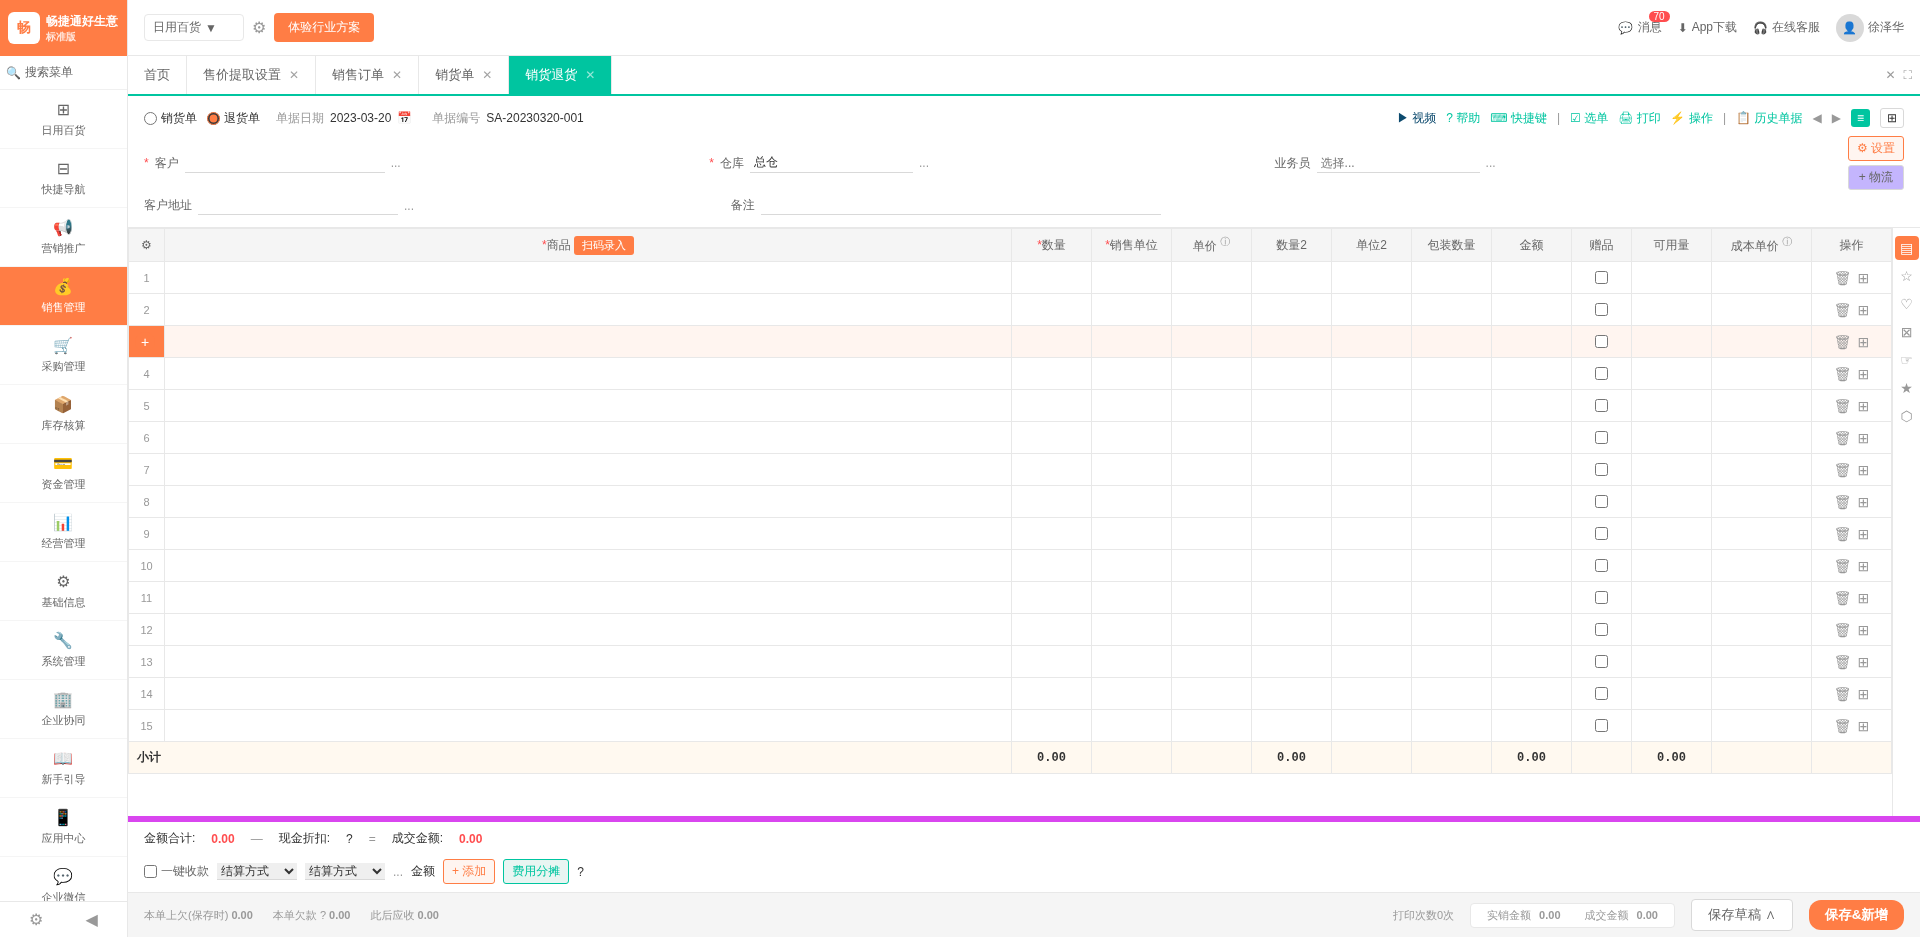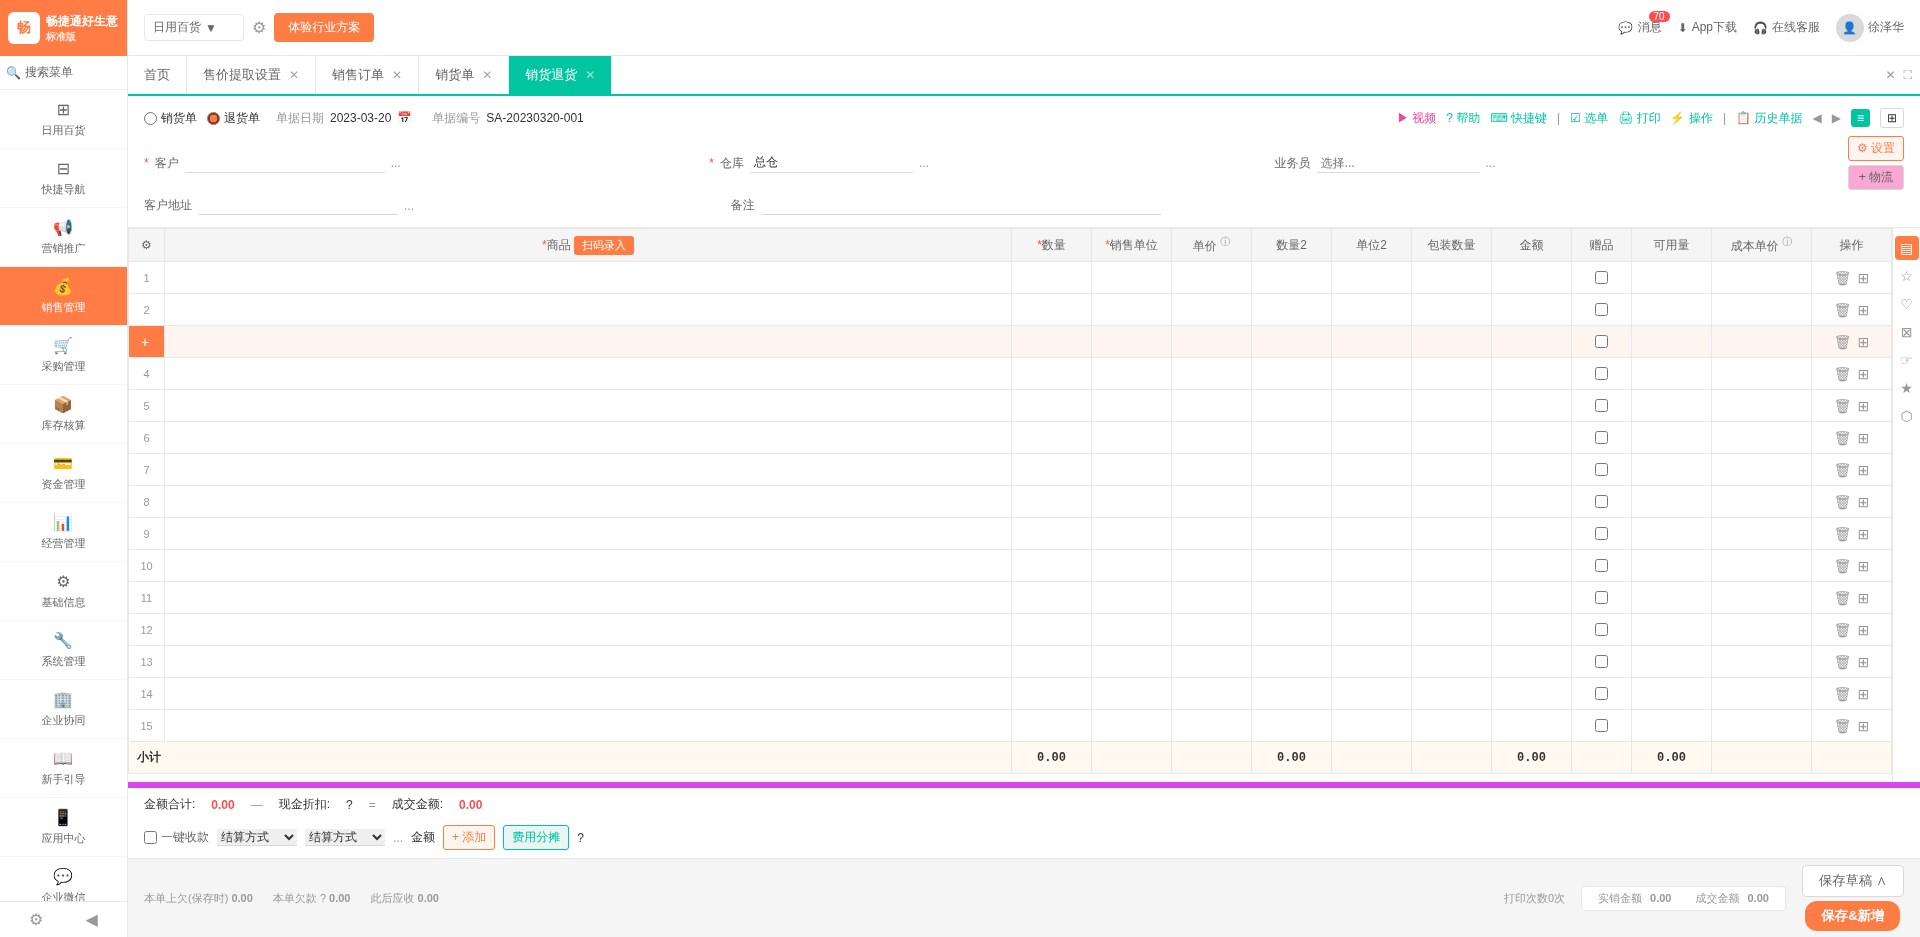--- a/index.html
+++ b/index.html
@@ -45,21 +45,21 @@
     
     .form-area { background: #fff; padding: 12px 16px; border-bottom: 1px solid #e8e8e8; }
     .radio-group { display: flex; align-items: center; gap: 10px; }
     .radio-item { display: flex; align-items: center; gap: 4px; cursor: pointer; }
     .radio-item input[type="radio"] { accent-color: #ff7d45; }
     .doc-info { display: flex; align-items: center; gap: 20px; }
     .doc-field { display: flex; align-items: center; gap: 6px; color: #666; }
     .doc-field .label { color: #999; }
     .doc-field .value { color: #333; }
     .field-input { border: none; border-bottom: 1px solid #d9d9d9; padding: 2px 4px; min-width: 160px; color: #333; font-size: 12px; outline: none; }
-    .side-btn { background: #f9a8d4; border: 1px solid #d9d9d9; border-radius: 3px; padding: 3px 8px; cursor: pointer; font-size: 12px; color: #666; }
+    .side-btn { background: #c4b5fd; border: 1px solid #d9d9d9; border-radius: 3px; padding: 3px 8px; cursor: pointer; font-size: 12px; color: #666; }
     .side-btn.orange { background: #fff5f0; border-color: #ff7d45; color: #ff7d45; }
 
     
     .table-container { flex: 1; overflow: auto; background: #fff; margin: 0; }
     .data-table { width: 100%; border-collapse: collapse; font-size: 12px; }
     .data-table th { background: #f5f5f5; border: 1px solid #e8e8e8; padding: 6px 8px; text-align: center; white-space: nowrap; font-weight: normal; color: #666; position: sticky; top: 0; z-index: 10; }
     .data-table td { border: 1px solid #e8e8e8; padding: 4px 6px; text-align: center; height: 32px; color: #333; }
     .data-table tr.active-row td { background: #fff5f0; }
     .data-table .row-num { color: #999; font-size: 11px; }
     .scan-btn { background: #ff7d45; color: #fff; border: none; border-radius: 3px; padding: 2px 8px; font-size: 11px; cursor: pointer; }
@@ -73,21 +73,21 @@
     .th-settings { cursor: pointer; }
 
     
     .footer-area { background: #fff; border-top: 6px solid #d946ef; }
     .footer-sum { display: flex; align-items: center; gap: 16px; padding: 8px 16px; }
     .footer-sum .equals { color: #999; }
     .footer-payment { display: flex; align-items: center; gap: 8px; padding: 4px 16px 8px; }
     .footer-payment label { display: flex; align-items: center; gap: 4px; cursor: pointer; color: #666; }
     .footer-status { display: flex; align-items: center; justify-content: space-between; padding: 6px 16px; background: #f5f5f5; font-size: 11px; color: #999; border-top: 1px solid #e8e8e8; }
     .footer-status .status-left { display: flex; gap: 20px; }
-    .footer-actions { display: flex; align-items: center; gap: 4px; flex-direction: column; }
+    .footer-actions { display: flex; align-items: center; gap: 16px; }
     .footer-actions .save-draft { background: #fff; border: 1px solid #d9d9d9; border-radius: 4px; padding: 6px 16px; cursor: pointer; color: #666; }
     .footer-actions .save-new { background: #ff7d45; border: none; border-radius: 12px; padding: 6px 16px; cursor: pointer; color: #fff; font-weight: bold; }
 
     
     .right-tools { width: 28px; background: #fff; border-left: 1px solid #e8e8e8; display: flex; flex-direction: column; align-items: center; padding: 8px 0; gap: 4px; }
     .right-tool-item { width: 24px; height: 24px; display: flex; align-items: center; justify-content: center; cursor: pointer; color: #999; font-size: 14px; border-radius: 4px; }
     .right-tool-item.active { background: #ff7d45; color: #fff; }
 
     .col-settings { width: 36px; }
     .col-product { min-width: 180px; }
@@ -279,21 +279,21 @@
               <span>📅</span>
             </div>
             <div class="doc-field">
               <span class="label">单据编号</span>
               <span class="value">SA-20230320-001</span>
             </div>
           </div>
         </div>
 
         <div style="display:flex;align-items:center;gap:10px;font-size:12px;">
-          <span style="color:#ec4899;cursor:pointer;">▶ 视频</span>
+          <span style="color:#0c4a6e;cursor:pointer;">▶ 视频</span>
           <span style="color:#00c5a0;cursor:pointer;">? 帮助</span>
           <span style="color:#00c5a0;cursor:pointer;">⌨ 快捷键</span>
           <span style="color:#999;cursor:pointer;">|</span>
           <span style="color:#00c5a0;cursor:pointer;">☑ 选单</span>
           <span style="color:#00c5a0;cursor:pointer;">🖨 打印</span>
           <span style="color:#00c5a0;cursor:pointer;">⚡ 操作</span>
           <span style="color:#999;cursor:pointer;">|</span>
           <span style="color:#00c5a0;cursor:pointer;">📋 历史单据</span>
           <span style="color:#999;cursor:pointer;">◀</span>
           <span style="color:#999;cursor:pointer;">▶</span>

